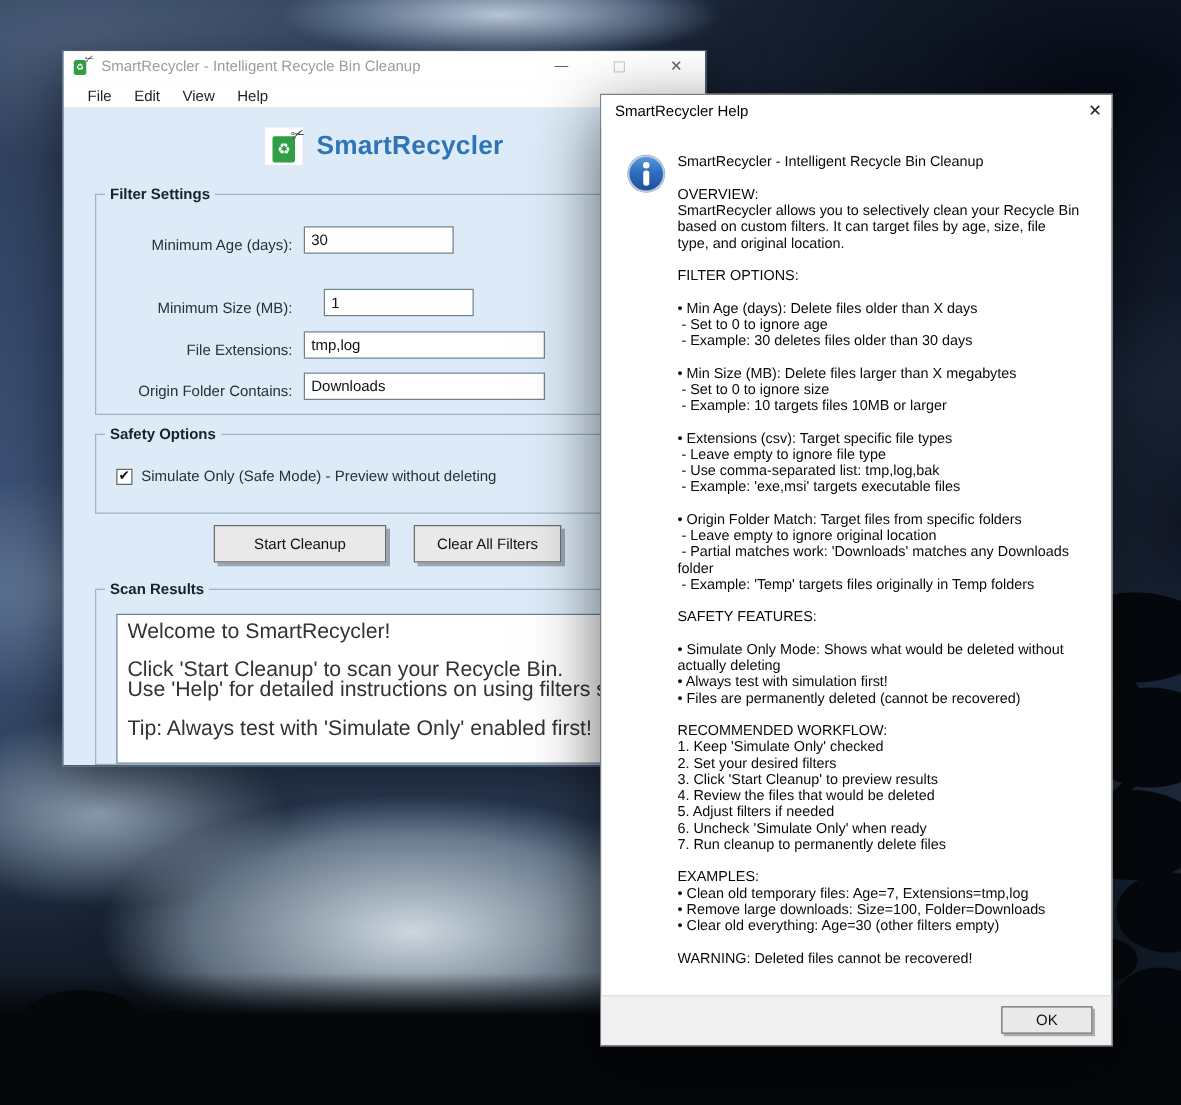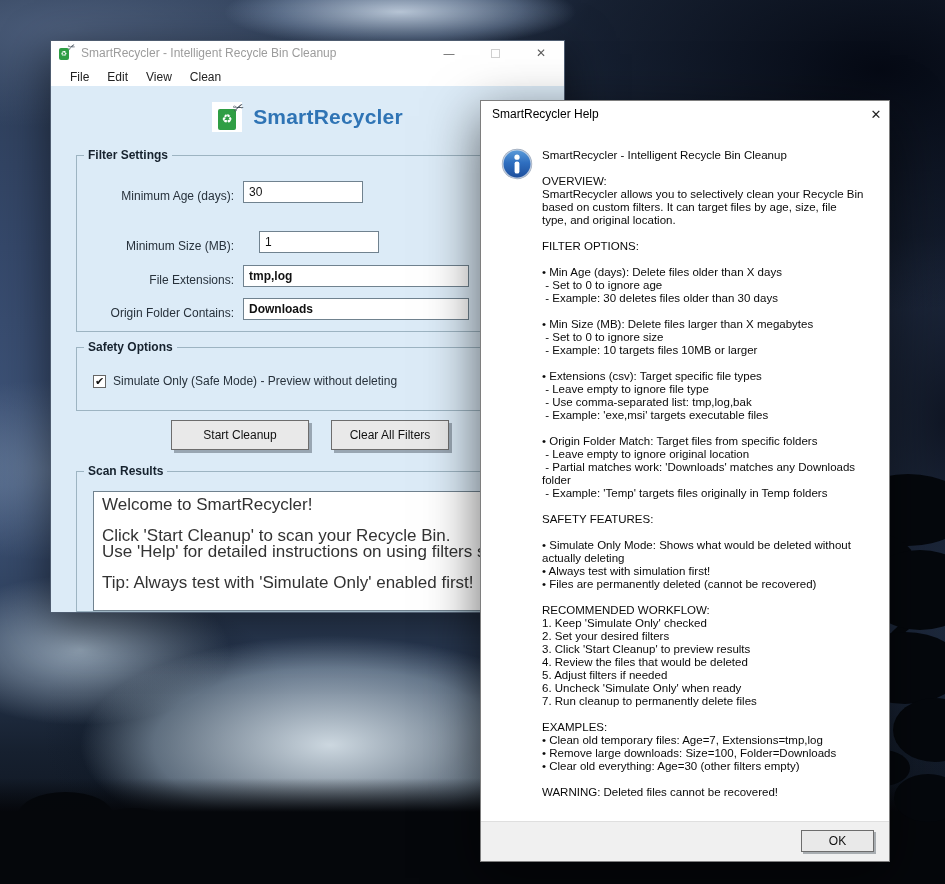--- a/index.html
+++ b/index.html
@@ -68,40 +68,40 @@
   .bin-icon.sm .bin-body { width:10px; height:12px; font-size:7px; margin-top:3px; }
   .bin-icon.sm .bin-scissors { top:-2px; right:-1px; font-size:9px; }
 
   .gb-filter { left:25px; top:69px; width:464px; height:177px; }
   .frow { position:absolute; left:0; display:flex; align-items:flex-end; height:22px; }
   .frow label { width:157px; text-align:right; font-size:12px; color:#27313b; }
   .frow input { margin-left:9px; height:22px; border:1px solid #70828f; background:#fff;
     font-size:12px; padding:0 5px; color:#111; font-family:inherit; }
   .frow.r1 { top:25px; } .frow.r2 { top:75px;gap:16px; } .frow.r3 { top:109px; } .frow.r4 { top:142px; }
   .frow.r1 input, .frow.r2 input { width:120px; }
-  .frow.r3 input, .frow.r4 input { width:226px;font-weight:bold; }
+  .frow.r3 input, .frow.r4 input { width:193px; }
 
   .gb-safety { left:25px; top:261px; width:464px; height:64px; }
   .chk-row { position:absolute; left:16px; top:26px; display:flex; align-items:center; }
   .chk-box { width:13px; height:13px; background:#fff; border:1px solid #656565;
     display:flex; align-items:center; justify-content:center; font-size:11px; color:#111;
     line-height:1; font-weight:bold; }
   .chk-label { margin-left:7px; font-size:12px; color:#27313b; }
 
   .btn-start { position:absolute; left:120px; top:334px; width:138px; height:30px; }
   .btn-clear { position:absolute; left:280px; top:334px; width:118px; height:30px; }
 
   .gb-scan { left:25px; top:385px; width:464px; height:141px; }
   .results-box { position:absolute; left:16px; top:19px; width:441px; height:120px;
     background:#fff; border:1px solid #70828f; padding:5px 8px; overflow:hidden; }
   .results-text { font-size:17px; line-height:15.5px; color:#333; white-space:pre; }
 
   
   .help-dialog { position:absolute; left:480px; top:75px; width:410px; height:762px;
-    background:#fff; border:1px solid #7e7e7e; box-shadow:0 16px 50px rgba(0,0,0,.6);margin-top:25px; }
+    background:#fff; border:1px solid #7e7e7e; box-shadow:0 16px 50px rgba(0,0,0,.6); }
   .dlg-titlebar { position:absolute; left:0; top:0; right:0; height:26px; background:#fff;
     display:flex; align-items:center; }
   .dlg-title { font-size:12px; color:#000; margin-left:11px; }
   .dlg-close { margin-left:auto; width:26px; height:22px; display:flex; align-items:center;
     justify-content:center; font-size:13px; color:#222; }
   .info-icon { position:absolute; left:20px; top:47px; width:32px; height:32px; }
   .dlg-text { position:absolute; left:61px; top:48px; width:340px; font-size:11.5px;
     line-height:13px; color:#0a0a0a; white-space:pre; overflow:hidden; }
   .dlg-footer { position:absolute; left:0; right:0; bottom:0; height:40px; background:#f0f0f0;
     border-top:1px solid #dfdfdf; }
@@ -147,21 +147,21 @@
         </span>
       <span class="win-control">
           <span class="ctl-close">✕</span>
         </span>
     </span>
   </div>
   <div class="menubar">
     <span class="menu-item">File</span>
     <span class="menu-item">Edit</span>
     <span class="menu-item">View</span>
-    <span class="menu-item">Clean</span>
+    <span class="menu-item">Help</span>
   </div>
 
   <div class="client">
     <div class="app-header">
       <span class="app-tile">
         <span class="bin-icon lg">
           <span class="bin-body">♻</span>
           <span class="bin-scissors">✂</span>
         </span>
       </span>

